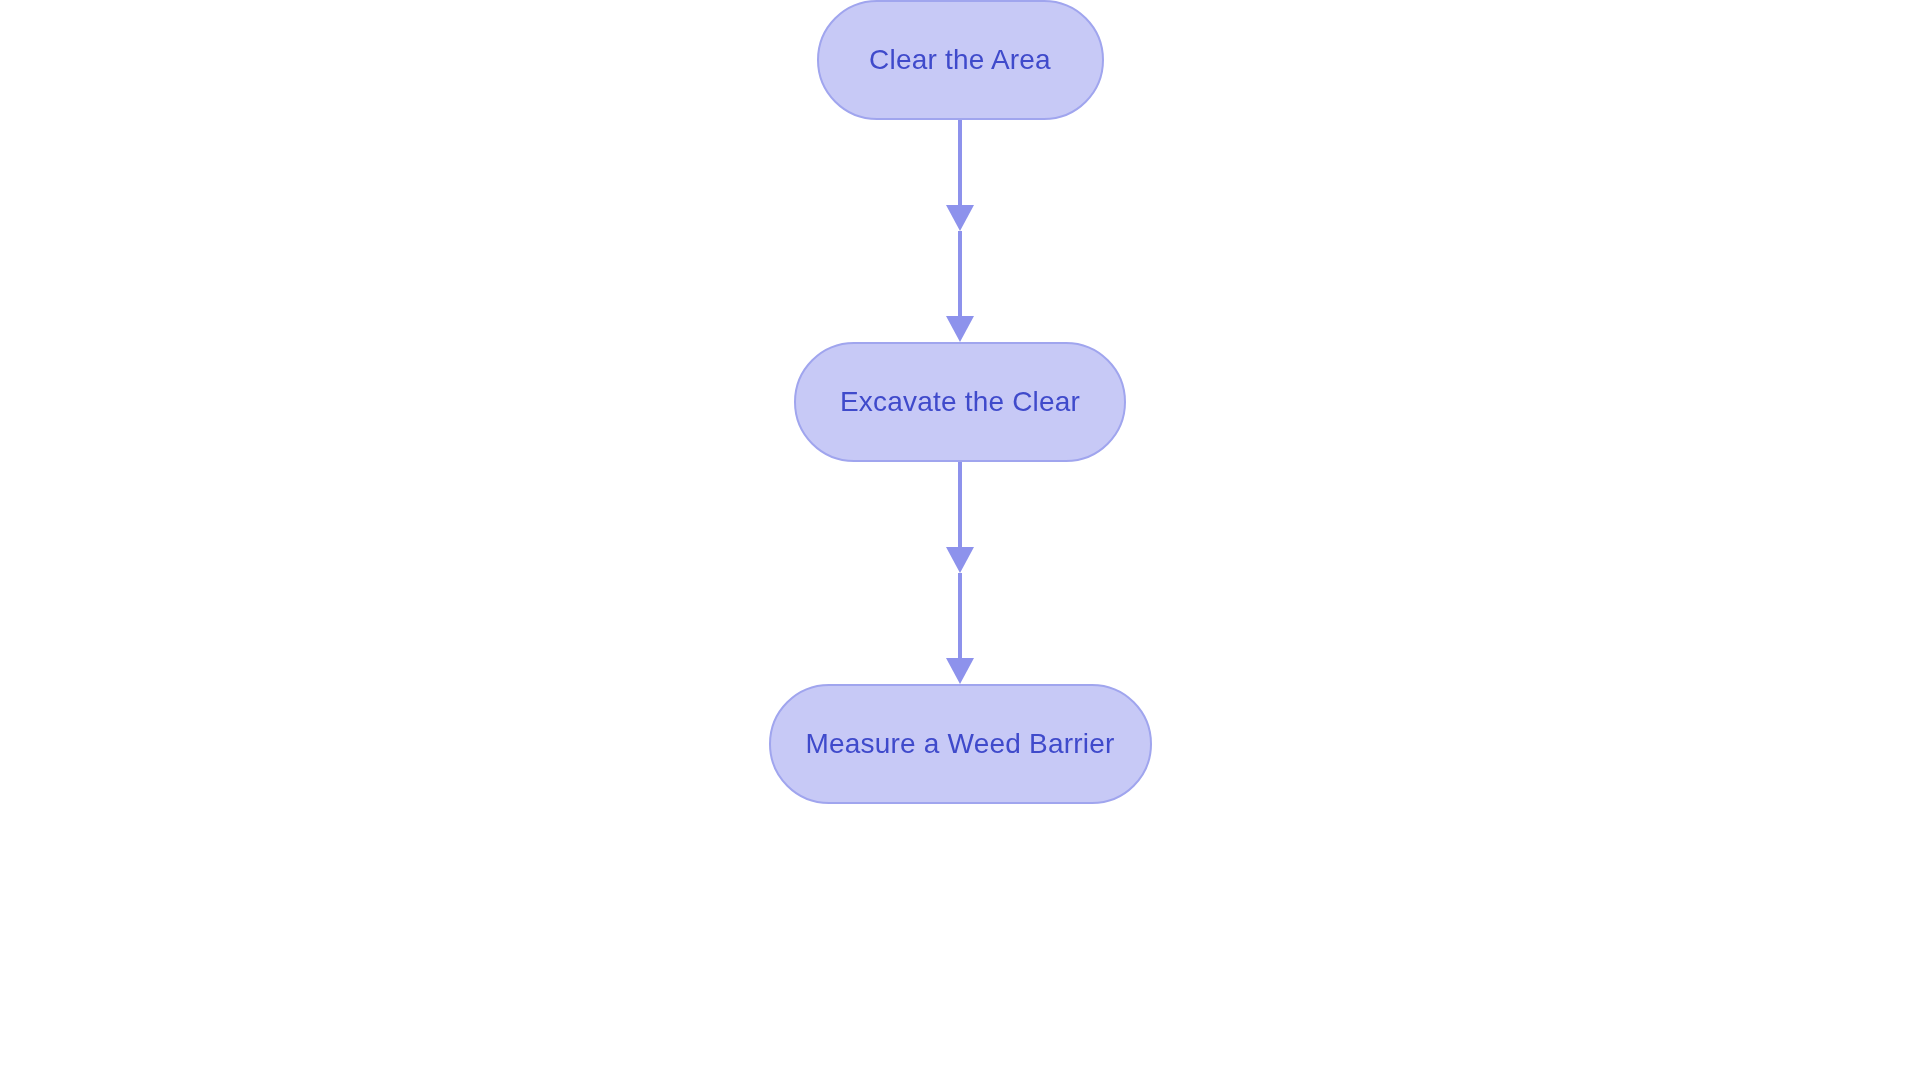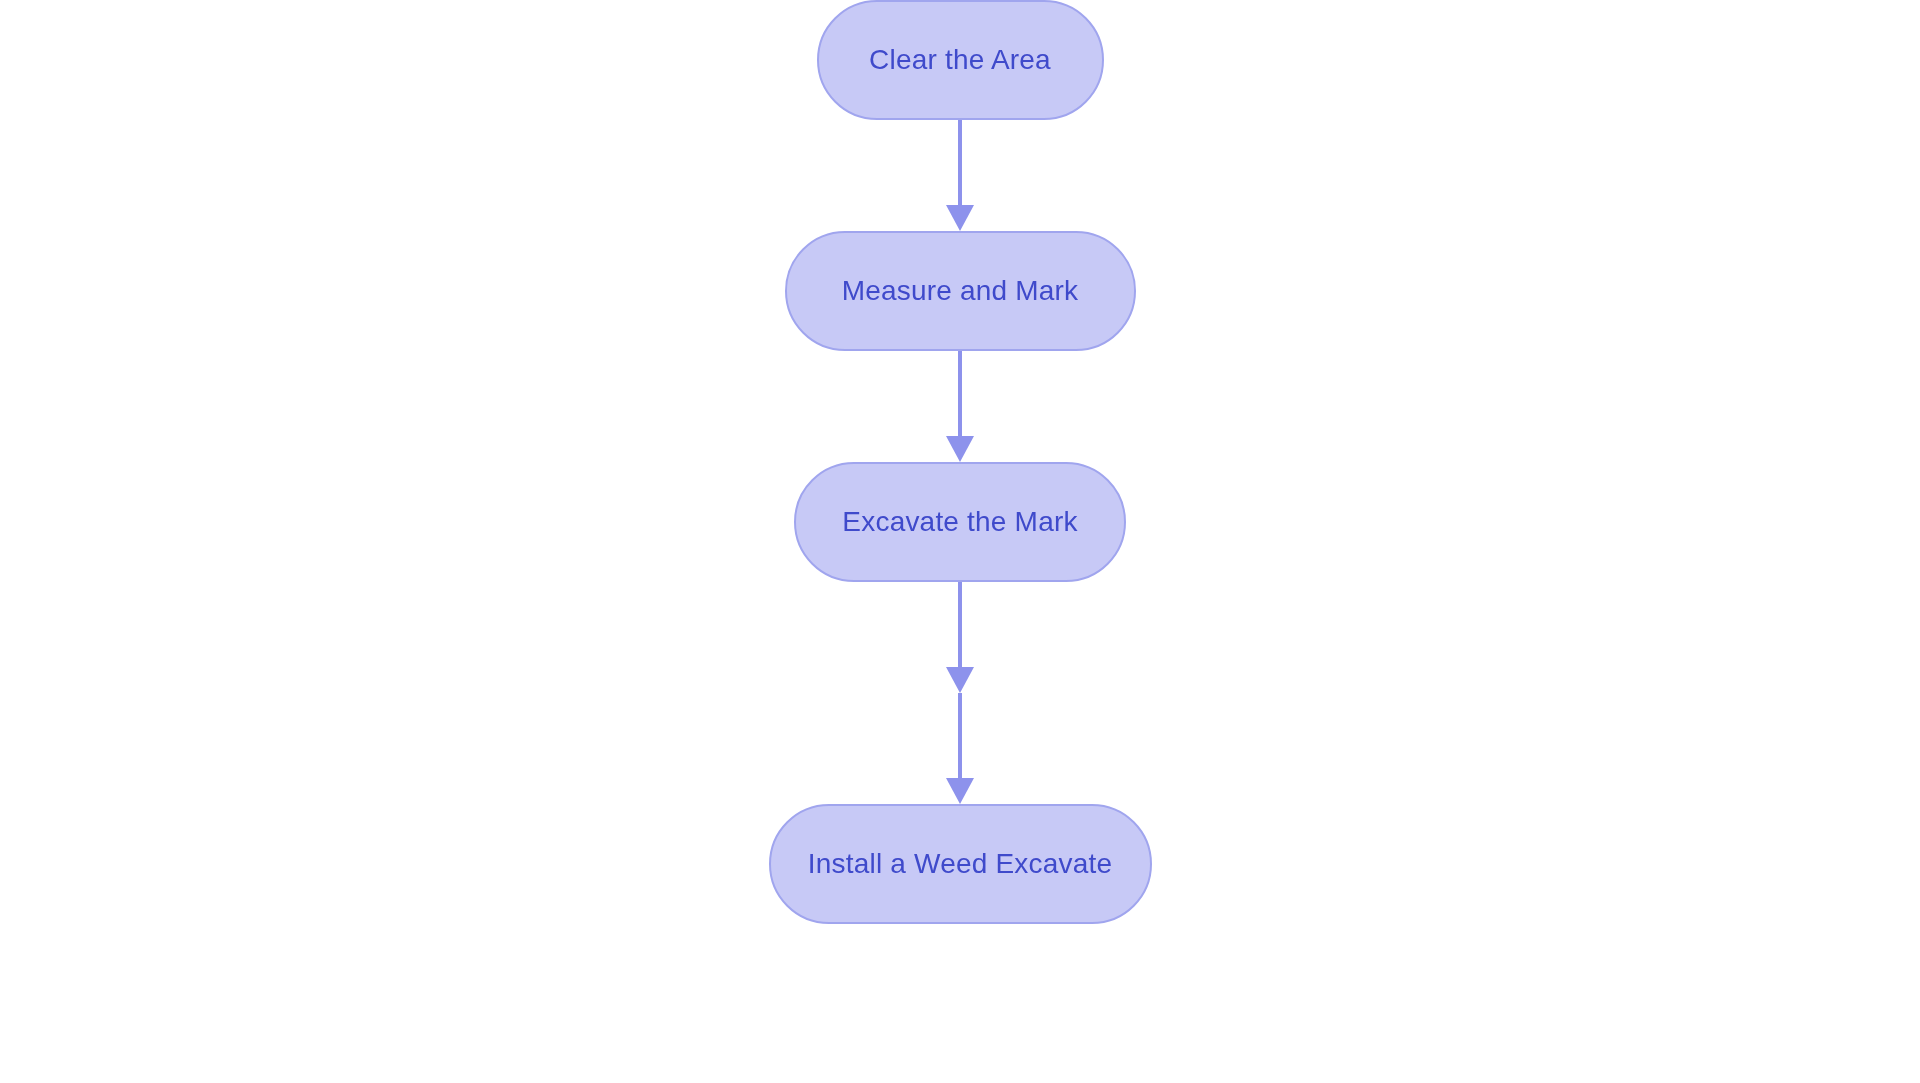--- a/index.html
+++ b/index.html
@@ -70,41 +70,38 @@
 
   <div class="node" style="width:287px">
     <span class="node-label">Clear the Area</span>
   </div>
 
   <div class="connector">
     <div class="arrow-line"></div>
     <div class="arrow-head"></div>
   </div>
 
-  <div class="node" style="width:351px">
-    <span class="node-label">Measure and Mark</span>
-  </div>
 
   <div class="connector">
     <div class="arrow-line"></div>
     <div class="arrow-head"></div>
   </div>
 
   <div class="node" style="width:332px">
-    <span class="node-label">Excavate the Mark</span>
+    <span class="node-label">Excavate the Clear</span>
   </div>
 
   <div class="connector">
     <div class="arrow-line"></div>
     <div class="arrow-head"></div>
   </div>
 
 
   <div class="connector">
     <div class="arrow-line"></div>
     <div class="arrow-head"></div>
   </div>
 
   <div class="node" style="width:383px">
-    <span class="node-label">Install a Weed Excavate</span>
+    <span class="node-label">Measure a Weed Barrier</span>
   </div>
 
 </div>
 
 </body></html>

